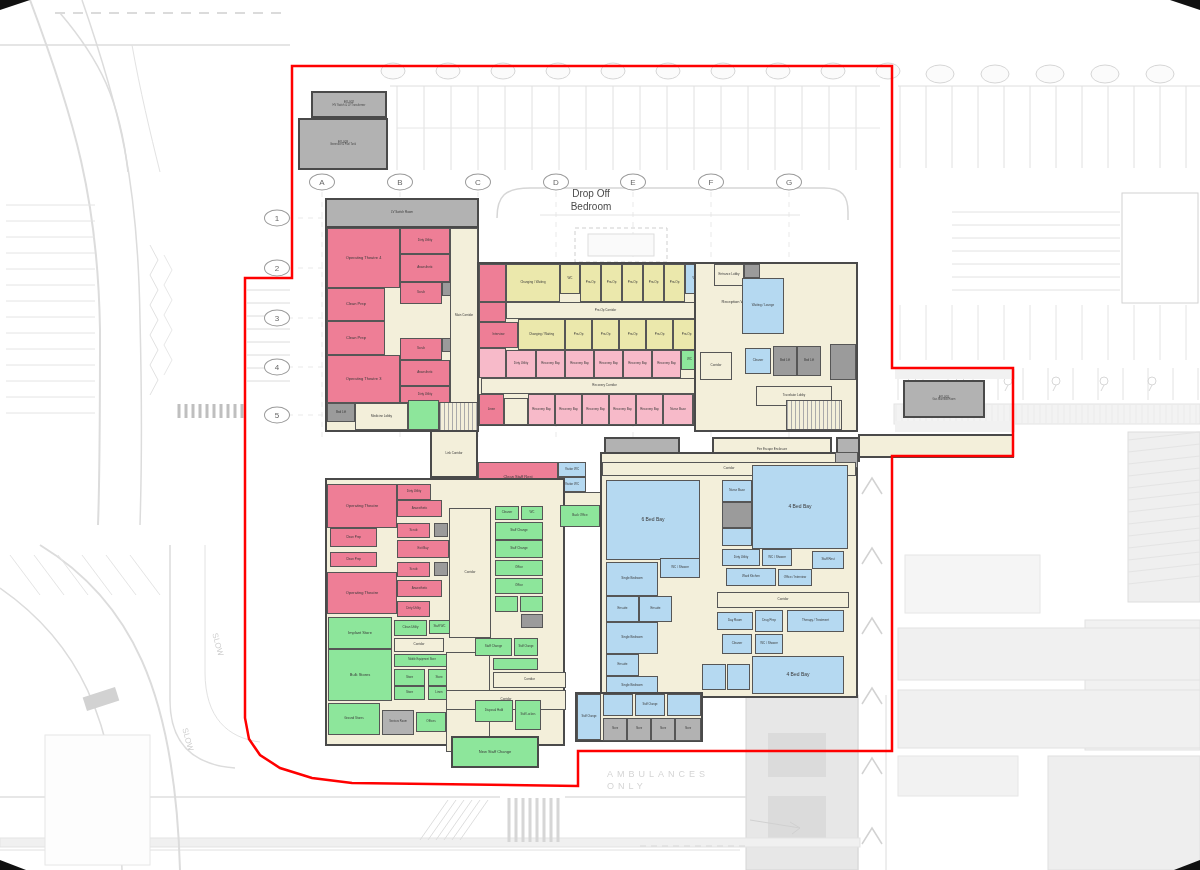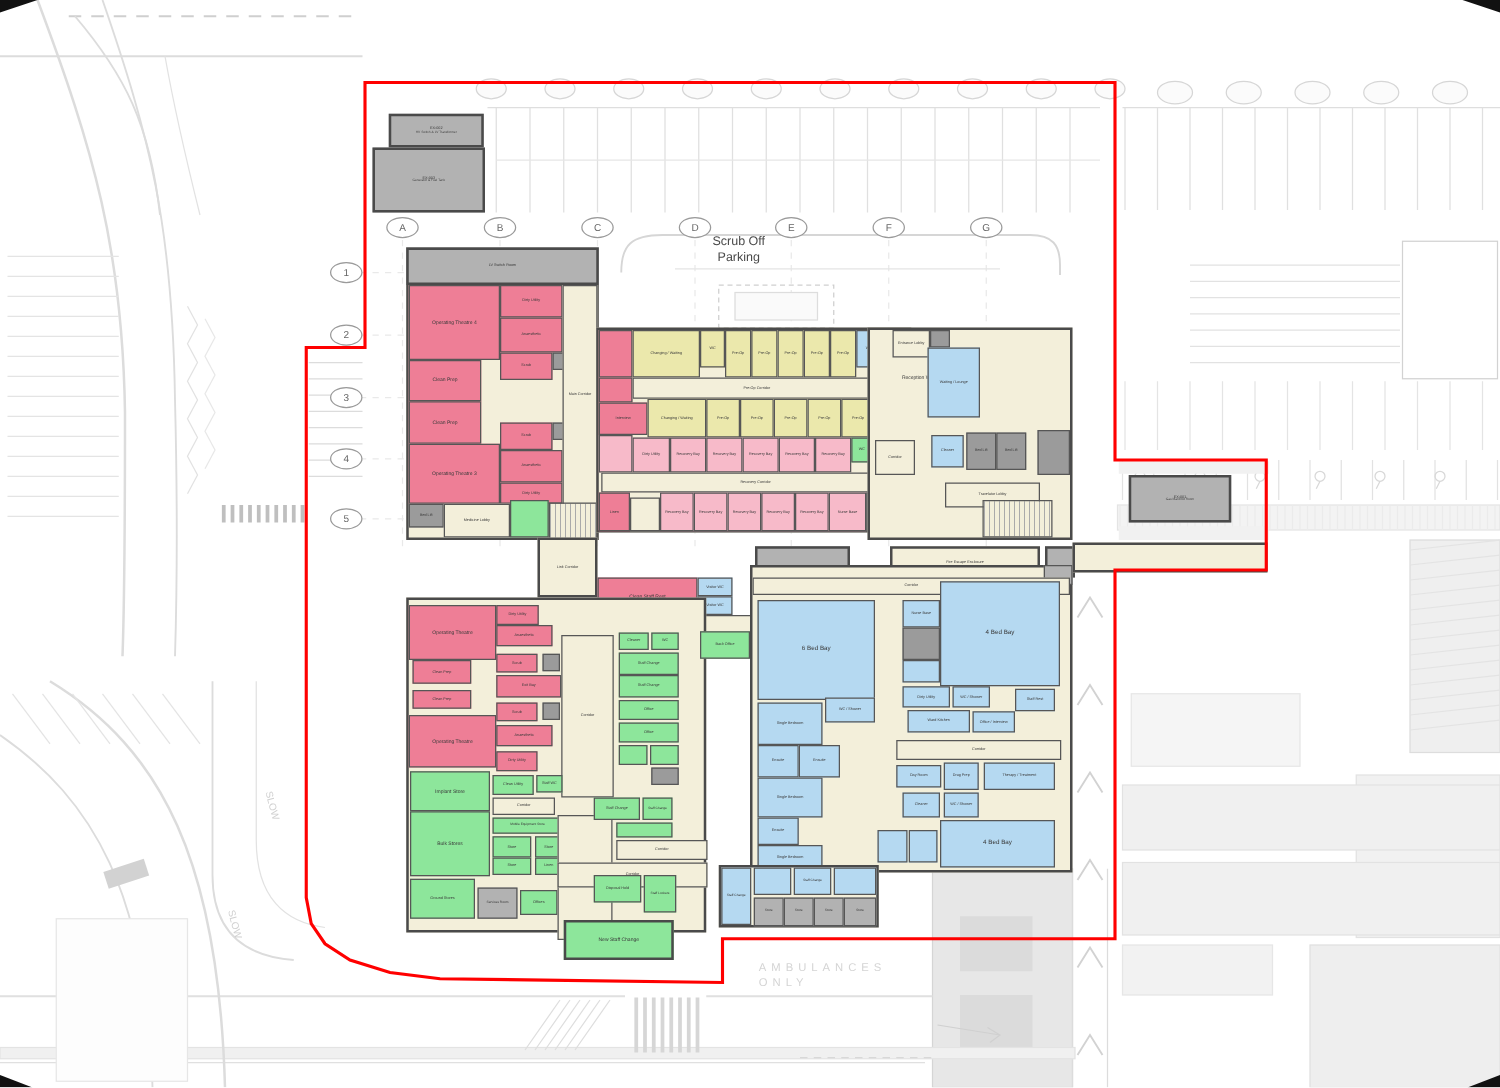--- a/index.html
+++ b/index.html
@@ -546,22 +546,22 @@
         <span style="font-size: 2.6px;">Store</span>
       </div>
       <div class="room" style="left: 675px; top: 718px; width: 26px; height: 23px; background: rgb(178, 178, 178);">
         <span style="font-size: 2.6px;">Store</span>
       </div>
     </div>
   <svg id="overlay" width="1200" height="870" style="pointer-events:none">
     <polygon id="boundary" fill="none" stroke-width="2.5" points="292,66 892,66 892,368 1013,368 1013,456 892,456 892,751 578,751 578,786 352,783 312,778 280,768 260,755 249,739 245,718 245,278 292,278" stroke="#ff0000"></polygon>
   </svg>
   <div id="dropoff" class="sitetext">
-    <div>Scrub Off</div>
-    <div>Parking</div>
+    <div>Drop Off</div>
+    <div>Bedroom</div>
   </div>
   <div id="ambulances" class="sitetext">
     <div>AMBULANCES</div>
     <div>ONLY</div>
   </div>
   <div id="slow1" class="sitetext slow">SLOW</div>
   <div id="slow2" class="sitetext slow">SLOW</div>
 <div class="bubble" style="left: 322px; top: 182px;">A</div>
     <div class="bubble" style="left: 400px; top: 182px;">B</div>
     <div class="bubble" style="left: 478px; top: 182px;">C</div>

